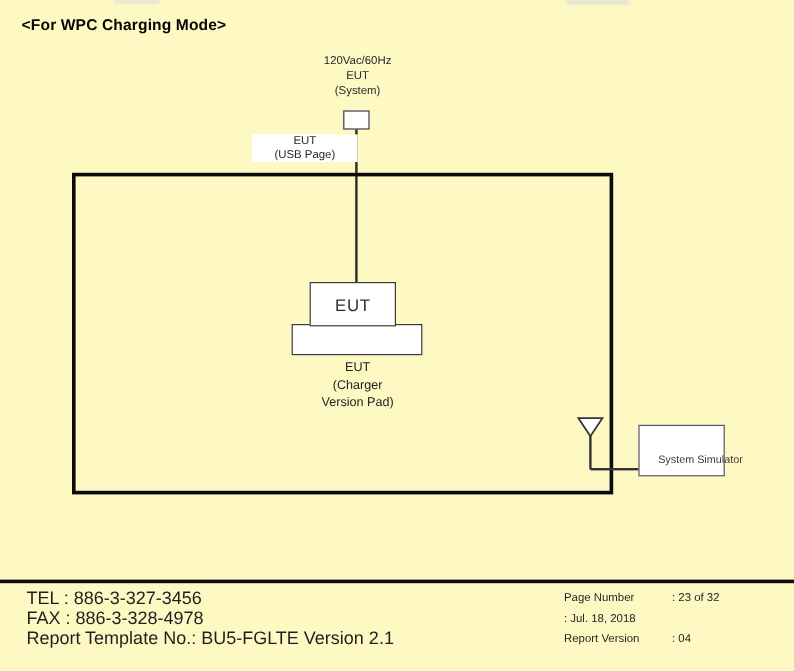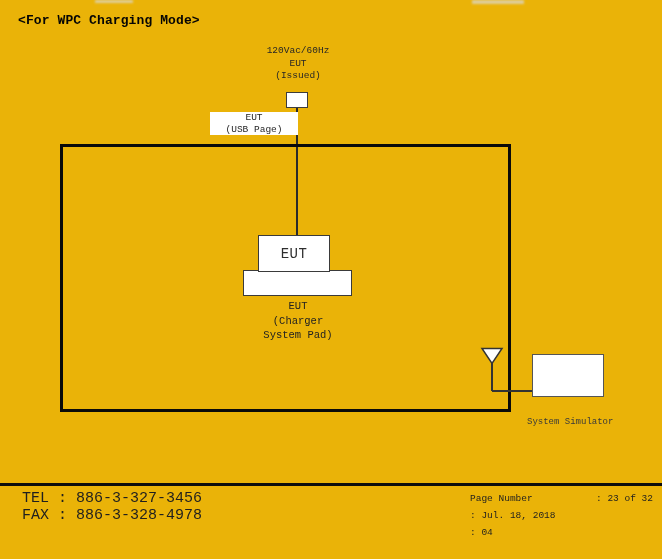--- a/index.html
+++ b/index.html
@@ -2,24 +2,23 @@
 <html><head>
 <meta charset="utf-8">
 <style>
   * { margin: 0; padding: 0; box-sizing: border-box; }
   html, body { background: #ffffff; }
   body { font-family: "Liberation Sans", sans-serif; }
   .page {
     position: relative;
     width: 662px;
     height: 559px;
-    background: #eab308;
+    background: #fef9c3;
     overflow: hidden;
     color: #1a1a1a;
-    font-family: Liberation Mono, monospace;
   }
   
   .artifact {
     position: absolute;
     background: #d9d9d9;
     filter: blur(1.2px);
     opacity: .7;
   }
   .artifact.a1 { left: 95px; top: 0; width: 38px; height: 3px; }
   .artifact.a2 { left: 472px; top: 0; width: 52px; height: 4px; }
@@ -120,22 +119,22 @@
   }
   .sim-box {
     position: absolute;
     left: 532px; top: 354px;
     width: 72px; height: 43px;
     border: 1px solid #555555;
     background: #ffffff;
   }
   .sim-label {
     position: absolute;
-    left: 527px; top: 417px; width: 92px;
-    text-align: left;
+    left: 527px; top: 378px; width: 92px;
+    text-align: right;
     font-size: 9px;
     color: #3a3a3a;
     white-space: nowrap;
   }
 
   
   .footer-rule {
     position: absolute;
     left: 0; top: 483px;
     width: 662px; height: 2.5px;
@@ -149,40 +148,40 @@
     color: #1f1f1f;
     white-space: nowrap;
   }
   .footer-right {
     position: absolute;
     left: 470px; top: 490px;
     font-size: 9.5px;
     line-height: 17px;
     color: #1f1f1f;
   }
-  .footer-right .row { display: flex; gap: 36px; }
+  .footer-right .row { display: flex; }
   .footer-right .row .lbl { width: 90px; }
   .footer-right .row .val { white-space: nowrap; }
 </style>
 </head>
 <body>
 
 <div class="page">
 
   <div class="artifact a1"></div>
   <div class="artifact a2"></div>
 
   <div class="title">&lt;For WPC Charging Mode&gt;</div>
 
   <div class="diagram">
 
     <div class="adapter-label">
       <div>120Vac/60Hz</div>
       <div>EUT</div>
-      <div>(Issued)</div>
+      <div>(System)</div>
     </div>
 
     <div class="adapter-box"></div>
 
     <div class="cable-line"></div>
 
     <div class="usb-label">
       <div>EUT</div>
       <div>(USB Page)</div>
     </div>
@@ -191,49 +190,51 @@
 
     <div class="pad-box"></div>
 
     <div class="eut-box">
       <span>EUT</span>
     </div>
 
     <div class="pad-label">
       <div>EUT</div>
       <div>(Charger</div>
-      <div>System Pad)</div>
+      <div>Version Pad)</div>
     </div>
 
     <svg class="antenna-svg" width="24" height="18" viewBox="0 0 24 18">
       <polygon points="2,1.5 22,1.5 12,16.5" fill="#ffffff" stroke="#333333" stroke-width="1.5"></polygon>
     </svg>
     <div class="antenna-stem"></div>
     <div class="sim-line"></div>
 
     <div class="sim-box"></div>
     <div class="sim-label">System Simulator</div>
 
   </div>
 
   <div class="footer">
     <div class="footer-rule"></div>
 
     <div class="footer-left">
       <div>TEL : 886-3-327-3456</div>
       <div>FAX : 886-3-328-4978</div>
+      <div>Report Template No.: BU5-FGLTE Version 2.1</div>
     </div>
 
     <div class="footer-right">
       <div class="row">
         <span class="lbl">Page Number</span>
         <span class="val">: 23 of 32</span>
       </div>
       <div class="row">
         <span class="val">: Jul. 18, 2018</span>
       </div>
       <div class="row">
+        <span class="lbl">Report Version</span>
         <span class="val">: 04</span>
       </div>
     </div>
   </div>
 
 </div>
 
 </body></html>

